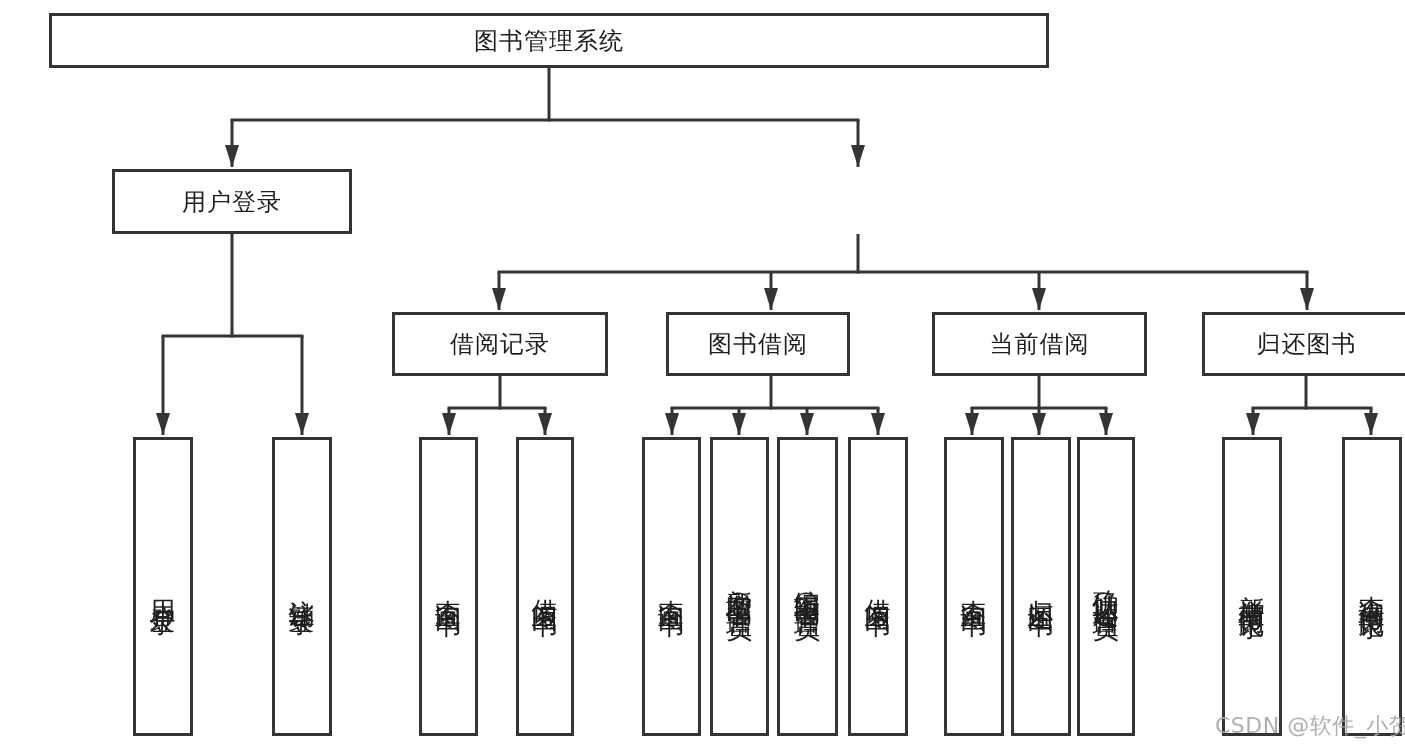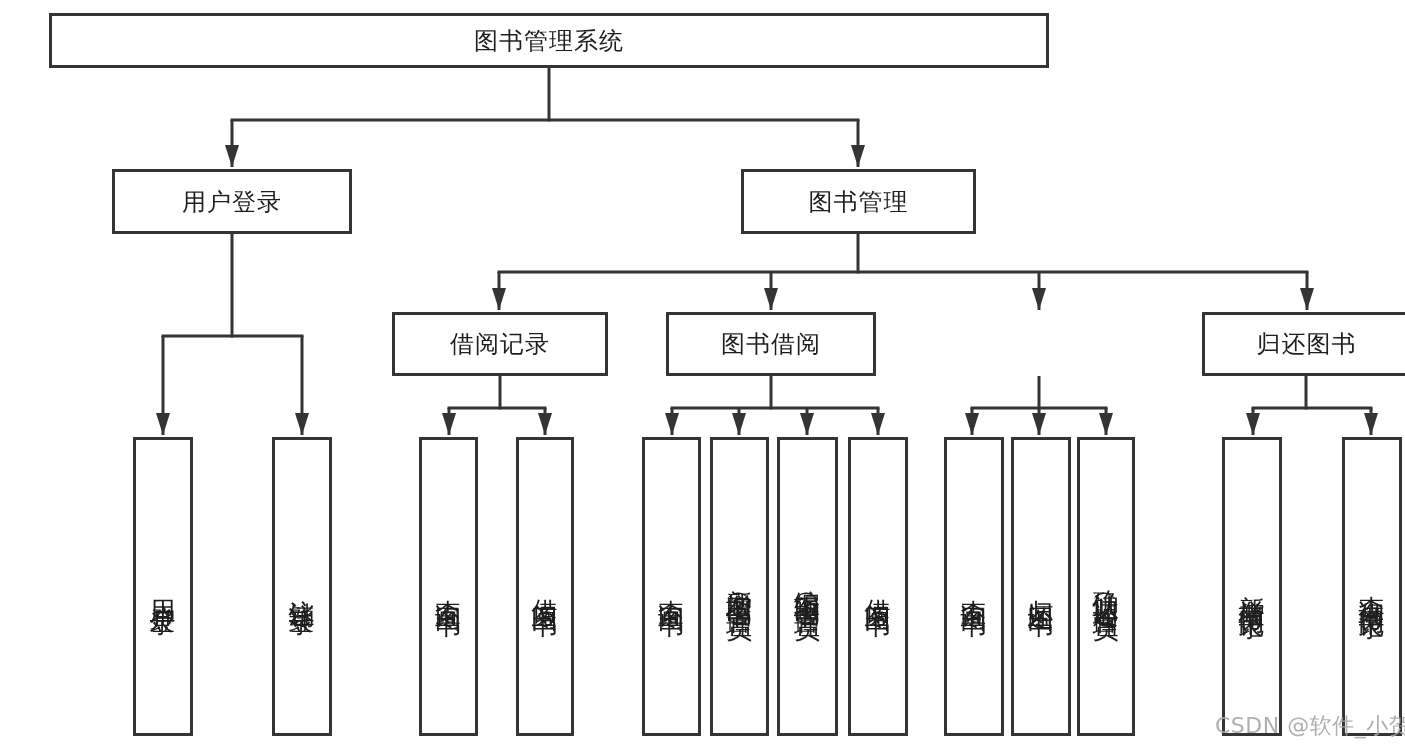--- a/index.html
+++ b/index.html
@@ -95,29 +95,29 @@
     </g>
   </svg>
 
   <div class="node h-node" style="left:20px;top:13px;width:1000px;height:55px;">
     <span class="label">图书管理系统</span>
   </div>
 
   <div class="node h-node" style="left:83px;top:169px;width:240px;height:65px;">
     <span class="label">用户登录</span>
   </div>
-  <div class="node h-node" style="left:712px;top:169px;width:235px;height:65px;">
-    <span class="label">图书管理</span>
-  </div>
 
   <div class="node h-node" style="left:363px;top:312px;width:216px;height:64px;">
     <span class="label">借阅记录</span>
   </div>
-  <div class="node h-node" style="left:637px;top:312px;width:210px;height:64px;">
+  <div class="node h-node" style="left:637px;top:312px;width:184px;height:64px;">
     <span class="label">图书借阅</span>
+  </div>
+  <div class="node h-node" style="left:903px;top:312px;width:215px;height:64px;">
+    <span class="label">当前借阅</span>
   </div>
   <div class="node h-node" style="left:1173px;top:312px;width:209px;height:64px;">
     <span class="label">归还图书</span>
   </div>
 
   <div class="node v-node" style="left:104px;top:437px;width:60px;height:299px;">
     <span class="label">用户登录</span>
   </div>
   <div class="node v-node" style="left:243px;top:437px;width:60px;height:299px;">
     <span class="label">注销登录</span>

